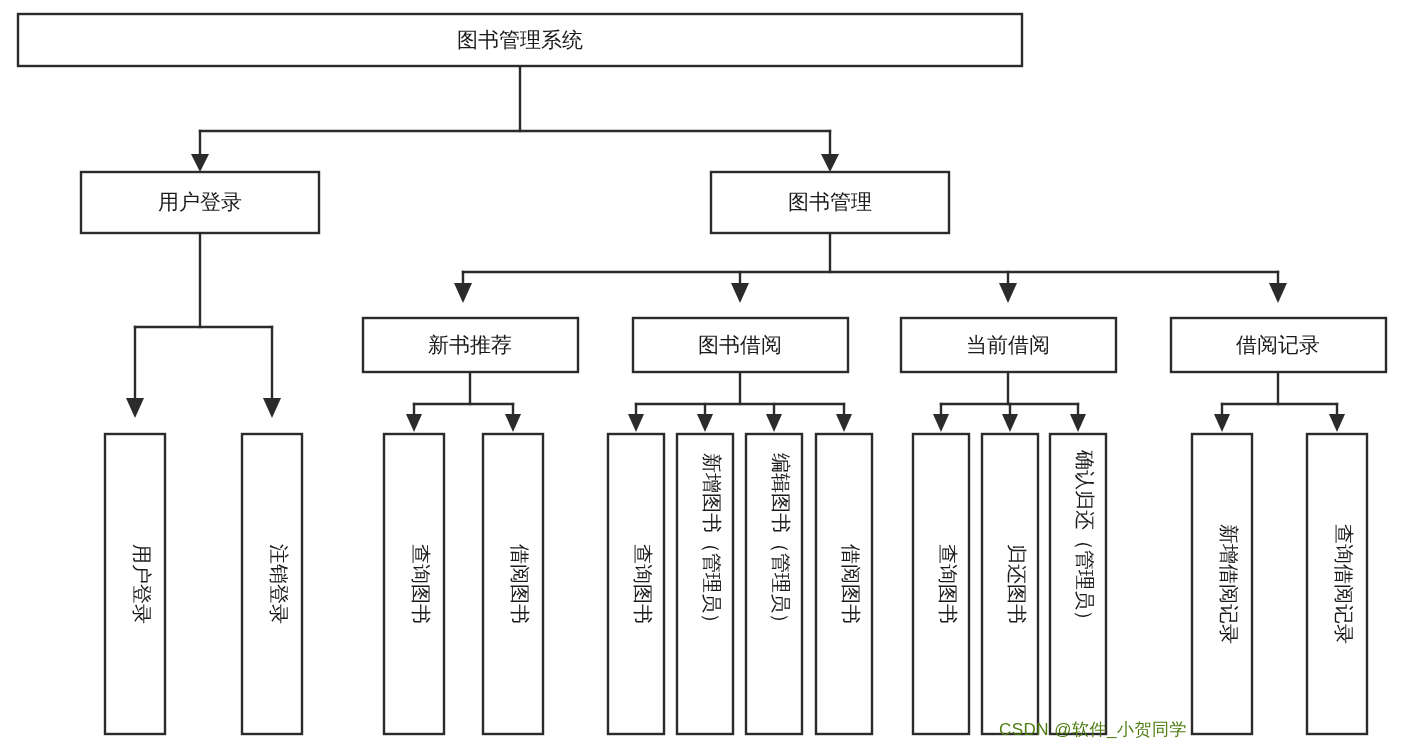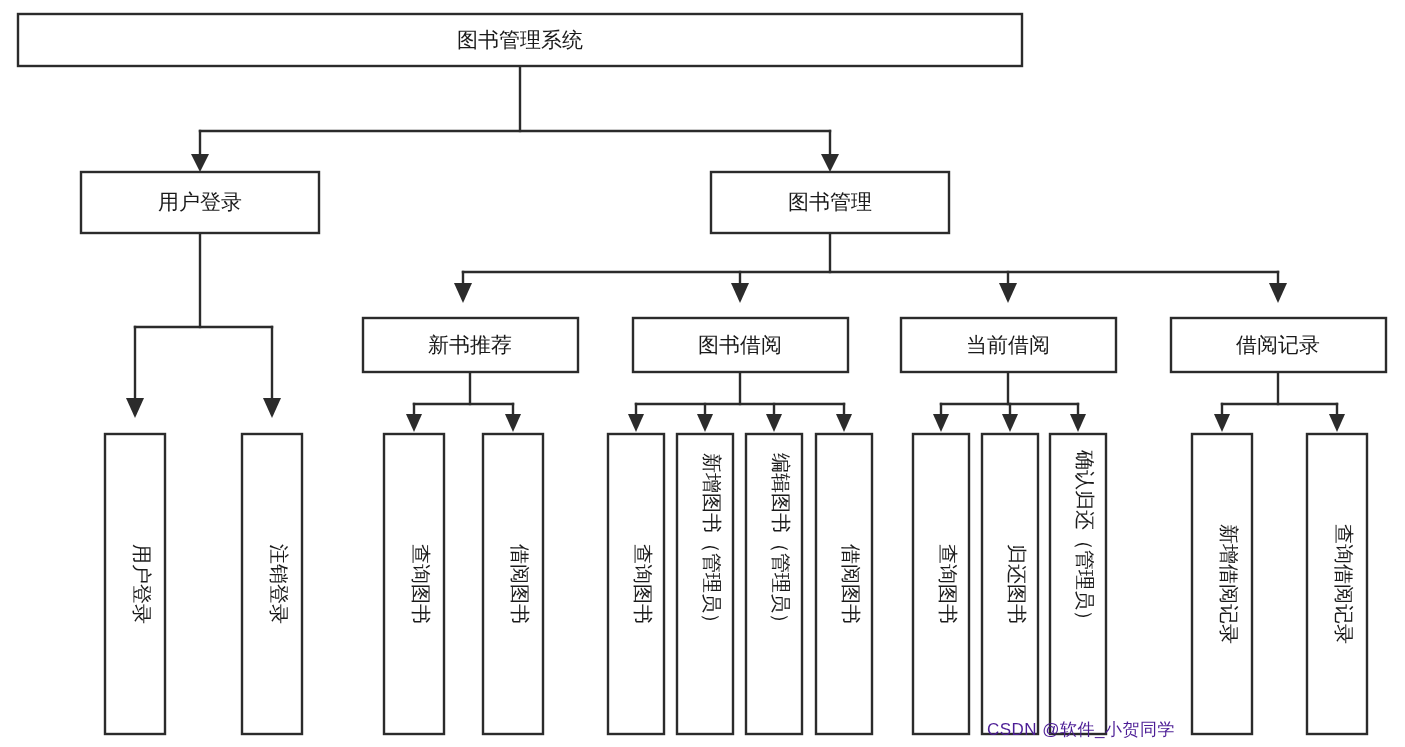--- a/index.html
+++ b/index.html
@@ -49,25 +49,25 @@
     dominant-baseline: middle;
   }
   .node-label-v {
     font-family: "Liberation Sans", "DejaVu Sans", sans-serif;
     font-size: 20px;
     fill: #1a1a1a;
     text-anchor: middle;
   }
   .watermark {
     position: absolute;
-    right: 20px;
+    right: 8px;
     bottom: 6px;
     font-family: "Liberation Sans", "DejaVu Sans", sans-serif;
     font-size: 17px;
-    color: #4c1d95;
+    color: #4d7c0f;
     letter-spacing: 0.5px;
     white-space: nowrap;
     user-select: none;
   }
 </style>
 </head>
 <body>
 
 <div id="canvas">
 

